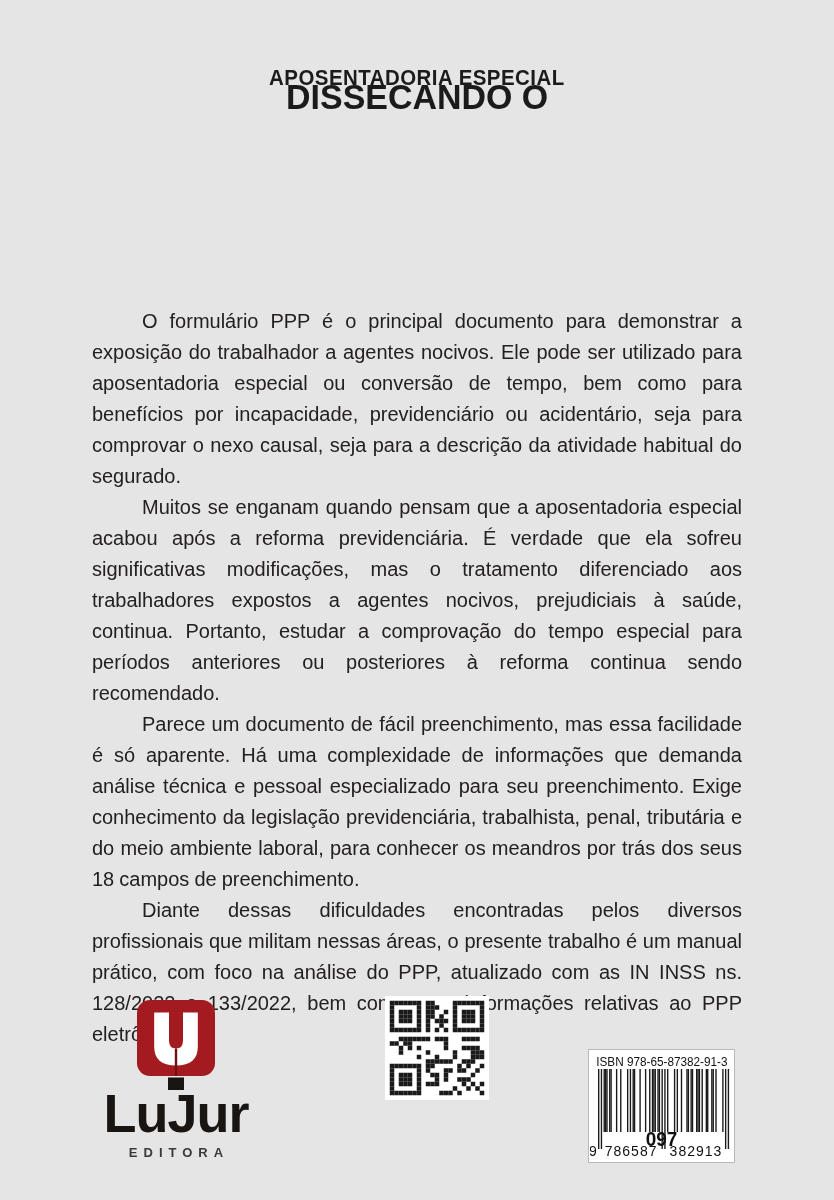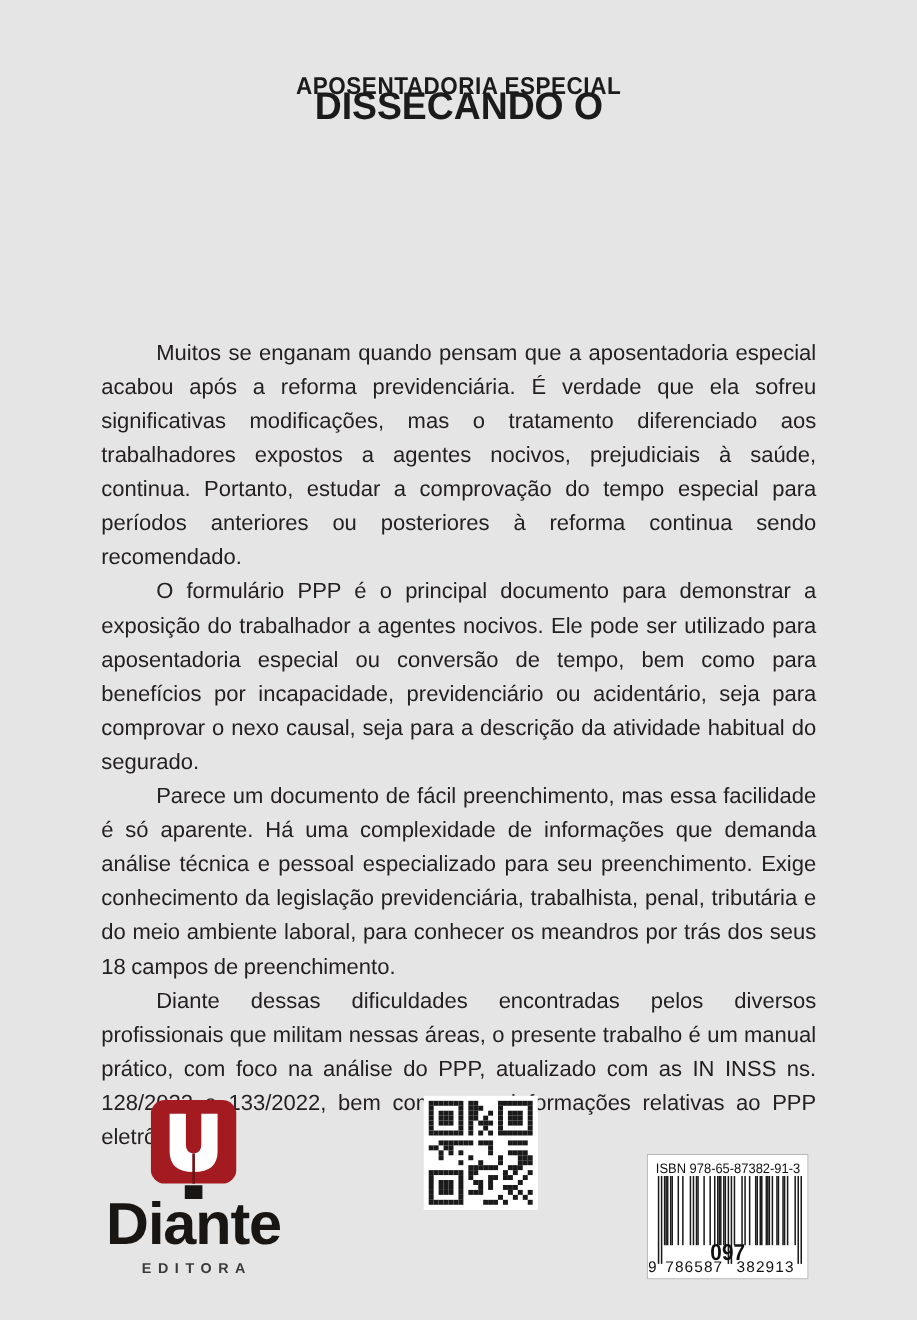--- a/index.html
+++ b/index.html
@@ -93,35 +93,35 @@
 <div class="page">
 
   <div class="kicker">
     <span class="squeeze">APOSENTADORIA ESPECIAL</span>
   </div>
   <div class="title-prefix">
     <span class="squeeze">DISSECANDO O</span>
   </div>
 
   <div class="body-text">
+    <p>O formulário PPP é o principal documento para demonstrar a exposição do trabalhador a agentes nocivos. Ele pode ser utilizado para aposentadoria especial ou conversão de tempo, bem como para benefícios por incapacidade, previdenciário ou acidentário, seja para comprovar o nexo causal, seja para a descrição da atividade habitual do segurado.</p>
     <p>Muitos se enganam quando pensam que a aposentadoria especial acabou após a reforma previdenciária. É verdade que ela sofreu significativas modificações, mas o tratamento diferenciado aos trabalhadores expostos a agentes nocivos, prejudiciais à saúde, continua. Portanto, estudar a comprovação do tempo especial para períodos anteriores ou posteriores à reforma continua sendo recomendado.</p>
-    <p>O formulário PPP é o principal documento para demonstrar a exposição do trabalhador a agentes nocivos. Ele pode ser utilizado para aposentadoria especial ou conversão de tempo, bem como para benefícios por incapacidade, previdenciário ou acidentário, seja para comprovar o nexo causal, seja para a descrição da atividade habitual do segurado.</p>
     <p>Parece um documento de fácil preenchimento, mas essa facilidade é só aparente. Há uma complexidade de informações que demanda análise técnica e pessoal especializado para seu preenchimento. Exige conhecimento da legislação previdenciária, trabalhista, penal, tributária e do meio ambiente laboral, para conhecer os meandros por trás dos seus 18 campos de preenchimento.</p>
     <p>Diante dessas dificuldades encontradas pelos diversos profissionais que militam nessas áreas, o presente trabalho é um manual prático, com foco na análise do PPP, atualizado com as IN INSS ns. 128/2022 e 133/2022, bem como com informações relativas ao PPP eletrônico.</p>
   </div>
 
   <div class="publisher">
     <svg class="mark" width="78" height="90" viewBox="0 0 78 90">
       <rect x="0" y="0" width="78" height="76" rx="13" fill="#a31b20"></rect>
       <path d="M17.2 12.5 L32 12.5 L32 40.5 Q32 48.5 39 48.5 Q46 48.5 46 40.5 L46 12.5
                L60.8 12.5 L60.8 46.8 Q60.8 65.5 39 65.5 Q17.2 65.5 17.2 46.8 Z" fill="#ffffff"></path>
       <rect x="37.8" y="48.5" width="2.4" height="27.5" fill="#701114"></rect>
       <rect x="31" y="77.5" width="16" height="12.5" fill="#181512"></rect>
     </svg>
-    <div class="name">Diante</div>
+    <div class="name">LuJur</div>
     <div class="tagline">EDITORA</div>
   </div>
 
   <div class="qr-block">
     <svg id="qr-svg" width="104" height="104" viewBox="0 0 104 104">
         <rect x="0" y="0" width="104" height="104" fill="#ffffff"></rect>
         <rect x="4.75" y="4.75" width="4.5" height="4.5" fill="#1a1a1a"></rect>
         <rect x="9.25" y="4.75" width="4.5" height="4.5" fill="#1a1a1a"></rect>
         <rect x="13.75" y="4.75" width="4.5" height="4.5" fill="#1a1a1a"></rect>
         <rect x="18.25" y="4.75" width="4.5" height="4.5" fill="#1a1a1a"></rect>

